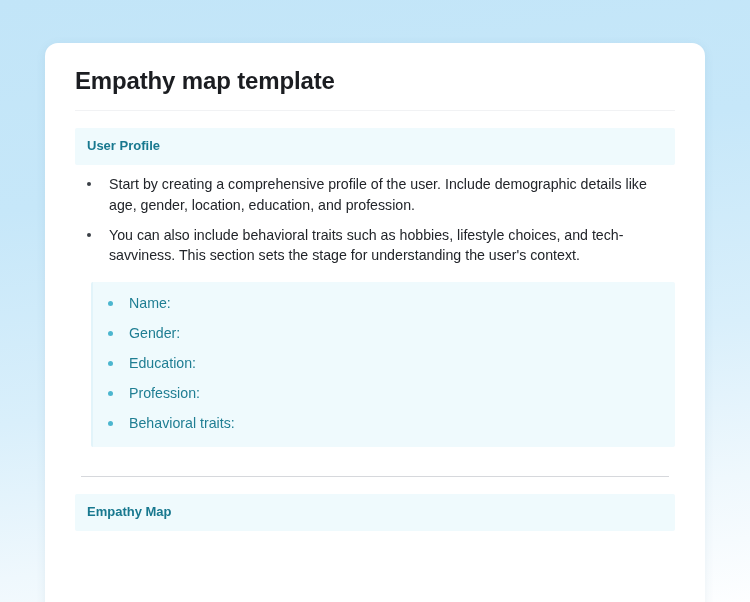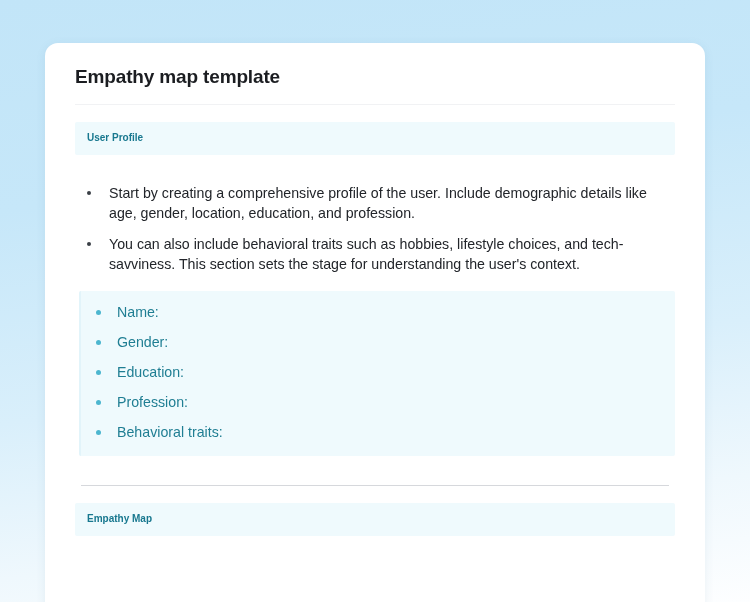--- a/index.html
+++ b/index.html
@@ -30,49 +30,49 @@
     border-radius: 13px;
     box-shadow: 0 2px 10px rgba(70,120,150,0.10);
     overflow: hidden;
   }
 
   .card-inner {
     padding: 22px 30px 0 30px;
   }
 
   .doc-title {
-    font-size: 19px;
+    font-size: 24px;
     font-weight: bold;
     color: #1b1d21;
     letter-spacing: -0.15px;
     margin: 0 0 0 0;
     line-height: 1.3;
   }
 
   .title-rule {
     height: 1px;
     background: #f1f2f4;
     margin: 14px 0 0 0;
     border: 0;
   }
 
   .section-head {
     background: #effafd;
     color: #18788f;
-    font-size: 10px;
+    font-size: 13px;
     font-weight: bold;
     padding: 10px 12px 11px 12px;
     margin: 17px 0 0 0;
     line-height: 1.25;
     border-radius: 2px;
   }
 
   .body-list {
     list-style: none;
-    margin: 28px 0 0 0;
+    margin: 9px 0 0 0;
     padding: 0;
   }
   .body-list > li {
     position: relative;
     padding-left: 34px;
     margin-bottom: 10px;
     font-size: 14.2px;
     line-height: 1.42;
     color: #22252a;
   }
@@ -84,21 +84,21 @@
     top: 8px;
     width: 4px;
     height: 4px;
     border-radius: 50%;
     background: #3a3f46;
   }
 
   .fields-block {
     background: #effafd;
     border-left: 2px solid #e2f4fa;
-    margin: 17px 0 0 4px;
+    margin: 17px 0 0 16px;
     padding: 11px 12px 13px 0;
     border-radius: 2px;
   }
   .fields-list {
     list-style: none;
     margin: 0;
     padding: 0;
   }
   .fields-list > li {
     position: relative;

